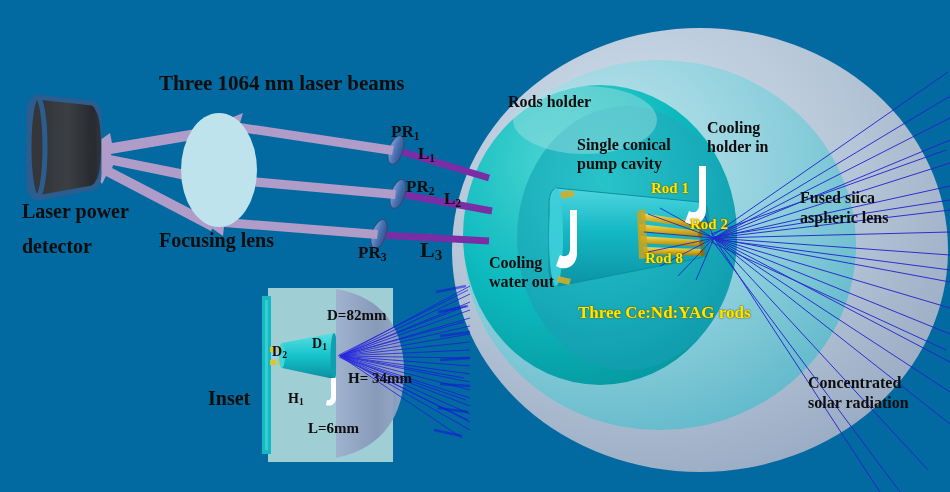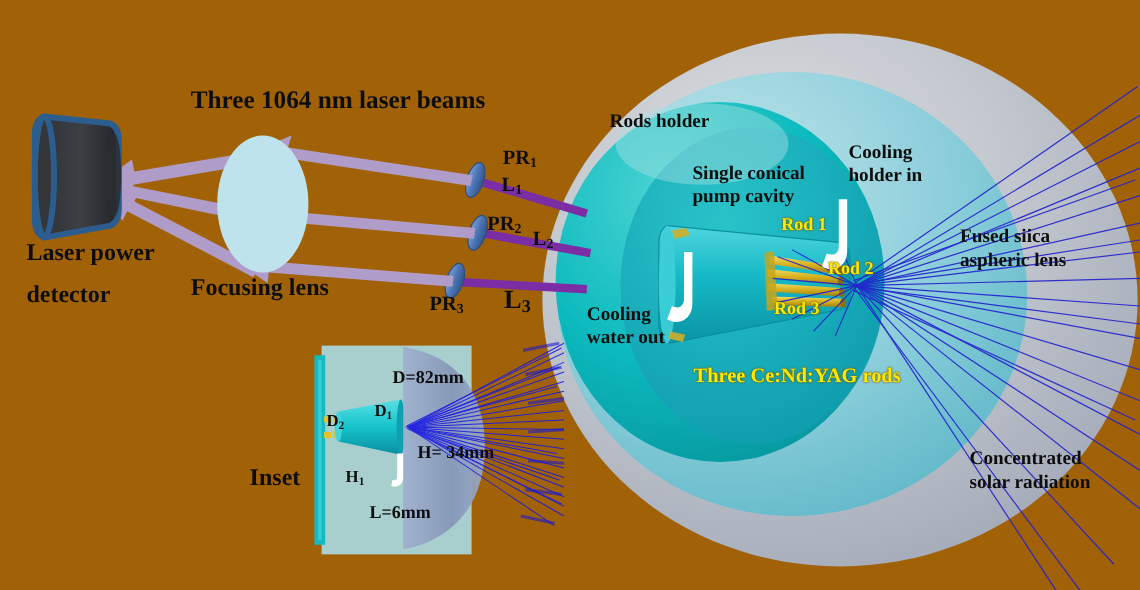--- a/index.html
+++ b/index.html
@@ -1,19 +1,19 @@
 <!DOCTYPE html>
 <html><head>
 <meta charset="utf-8">
 <title>Solar Laser Schematic</title>
 <style>
   html,body{margin:0;padding:0;background:#ffffff;}
   body{width:950px;height:492px;overflow:hidden;
        font-family:"Liberation Serif","DejaVu Serif",serif;}
-  #stage{position:relative;width:950px;height:492px;background:#a16207;}
+  #stage{position:relative;width:950px;height:492px;background:#0369a1;}
   svg#scene{position:absolute;left:0;top:0;width:950px;height:492px;}
   .lbl{position:absolute;font-family:"Liberation Serif","DejaVu Serif",serif;
        font-weight:bold;color:#0d0d0d;line-height:1.06;white-space:nowrap;}
   .lbl.yel{color:#ffe800;text-shadow:0 0 1px #6a5c00,0 0 2px #6a5c00;}
   .lbl sub{font-size:.68em;vertical-align:-.22em;}
   .ctr{text-align:center;}
 </style>
 </head>
 <body>
 
@@ -247,21 +247,21 @@
            C695,214 699,211 699,205 L699,166 Z" fill="#ffffff"></path>
 </svg>
 
 <div class="lbl ctr" style="left:159px;top:72px;font-size:21px;">Three 1064 nm laser beams</div>
 
 <div class="lbl" style="left:22px;top:201px;font-size:20px;">Laser power</div>
 <div class="lbl" style="left:22px;top:224px;font-size:20px;margin-top:12px;">detector</div>
 
 <div class="lbl" style="left:159px;top:230px;font-size:20px;">Focusing lens</div>
 
-<div class="lbl" style="left:391px;top:123px;font-size:17px;margin-left:28px;">
+<div class="lbl" style="left:391px;top:123px;font-size:17px;">
   <span>PR</span><sub>1</sub>
 </div>
 <div class="lbl" style="left:418px;top:145px;font-size:17px;">
   <span>L</span><sub>1</sub>
 </div>
 
 <div class="lbl" style="left:406px;top:178px;font-size:17px;">
   <span>PR</span><sub>2</sub>
 </div>
 <div class="lbl" style="left:444px;top:190px;font-size:17px;">
@@ -281,21 +281,21 @@
 <div class="lbl ctr" style="left:577px;top:156px;font-size:16px;">pump cavity</div>
 
 <div class="lbl ctr" style="left:707px;top:120px;font-size:16px;">Cooling</div>
 <div class="lbl ctr" style="left:707px;top:139px;font-size:16px;">holder in</div>
 
 <div class="lbl ctr" style="left:489px;top:255px;font-size:16px;">Cooling</div>
 <div class="lbl ctr" style="left:489px;top:274px;font-size:16px;">water out</div>
 
 <div class="lbl yel" style="left:651px;top:181px;font-size:15px;">Rod 1</div>
 <div class="lbl yel" style="left:690px;top:217px;font-size:15px;">Rod 2</div>
-<div class="lbl yel" style="left:645px;top:251px;font-size:15px;">Rod 3</div>
+<div class="lbl yel" style="left:645px;top:251px;font-size:15px;">Rod 8</div>
 
 <div class="lbl yel" style="left:578px;top:304px;font-size:17px;">Three Ce:Nd:YAG rods</div>
 
 <div class="lbl" style="left:800px;top:190px;font-size:16px;">Fused siica</div>
 <div class="lbl" style="left:800px;top:210px;font-size:16px;">aspheric lens</div>
 
 <div class="lbl" style="left:808px;top:375px;font-size:16px;">Concentrated</div>
 <div class="lbl" style="left:808px;top:395px;font-size:16px;">solar radiation</div>
 
 <div class="lbl" style="left:208px;top:388px;font-size:20px;">Inset</div>

